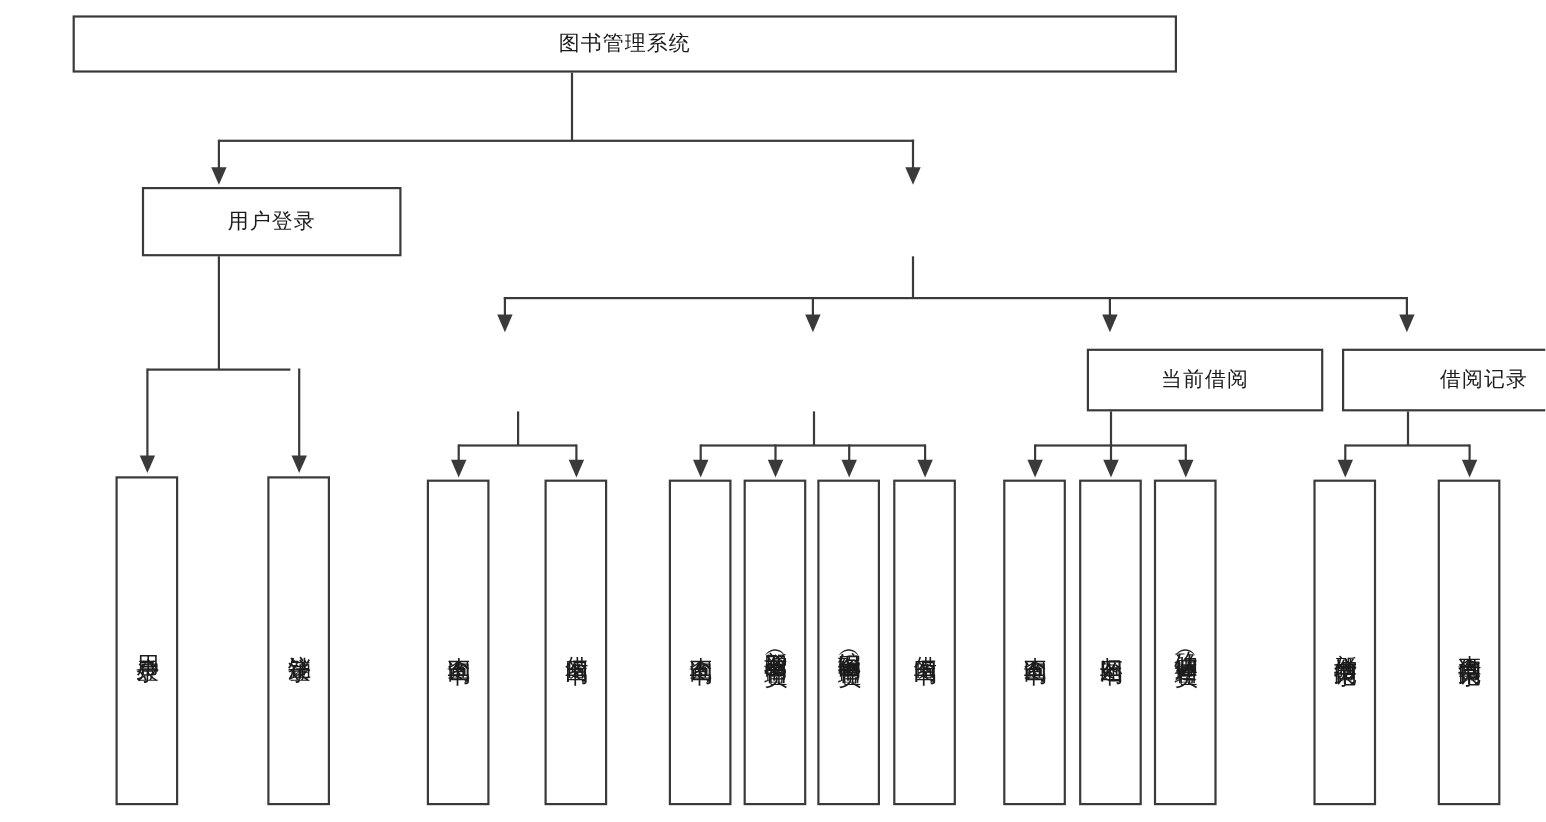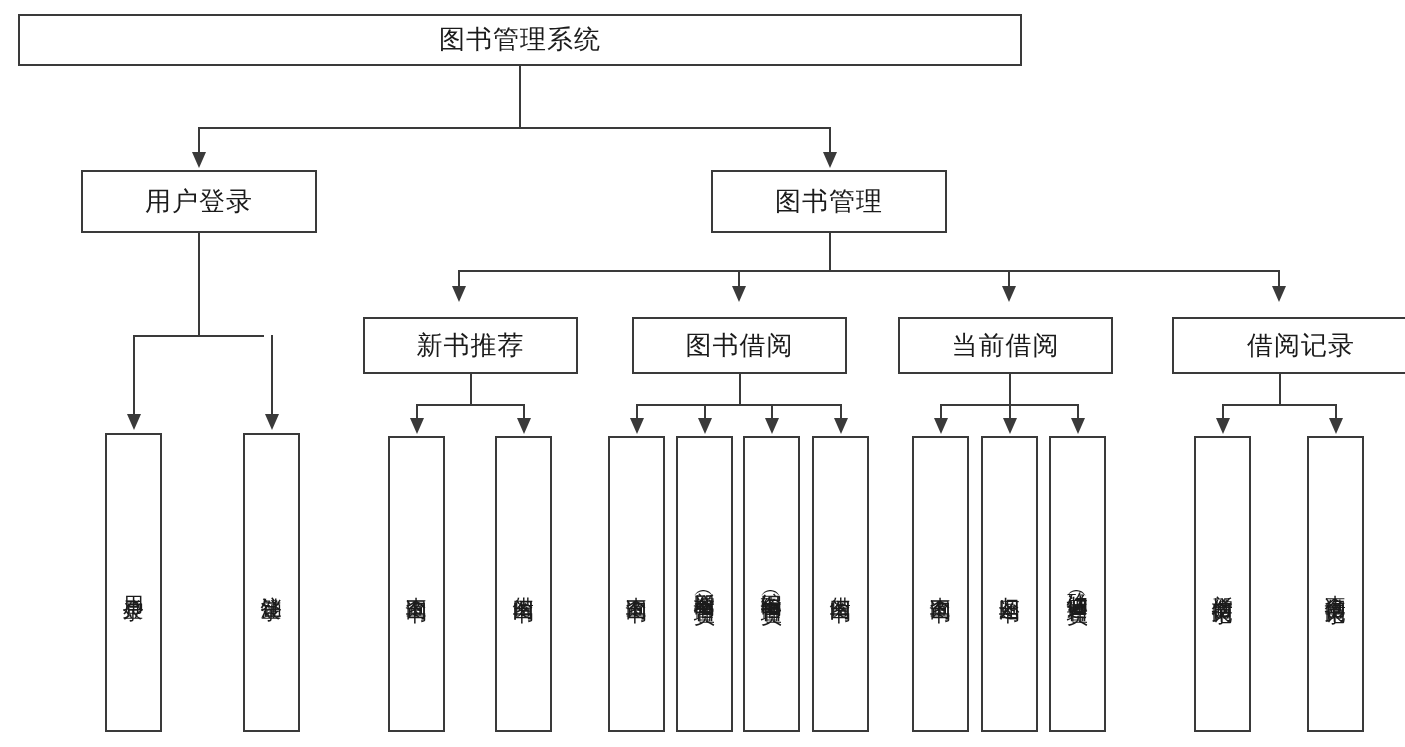--- a/index.html
+++ b/index.html
@@ -22,23 +22,24 @@
     box-sizing: border-box;
     border: 2px solid #3a3a3a;
     background: #ffffff;
     display: flex;
     align-items: center;
     justify-content: center;
     color: #1b1b1b;
     line-height: 1.12;
   }
   .node.horiz {
-    font-size: 26px;
+    font-size: 19px;
     letter-spacing: 1px;
     text-align: center;
+    margin-left: 48px;
   }
   .node.vert {
     writing-mode: vertical-rl;
     text-orientation: upright;
     font-size: 21px;
     letter-spacing: 2px;
     text-align: center;
     padding: 4px 0;
   }
   .node.vert .nlabel {
@@ -87,50 +88,41 @@
 
   <div class="edge v" style="left:519px; top:66px; height:62px;"></div>
   <div class="edge h" style="left:199px; top:127px; width:632px;"></div>
   <div class="edge v" style="left:198px; top:127px; height:27px;"></div>
   <div class="arrow" style="left:192px; top:152px;"></div>
   <div class="edge v" style="left:829px; top:127px; height:27px;"></div>
   <div class="arrow" style="left:823px; top:152px;"></div>
 
   <div class="node horiz" style="left:81px; top:170px; width:236px; height:63px;">
     <span class="nlabel">用户登录</span>
-  </div>
-  <div class="node horiz" style="left:711px; top:170px; width:236px; height:63px;">
-    <span class="nlabel">图书管理</span>
   </div>
 
   <div class="edge v" style="left:198px; top:233px; height:103px;"></div>
   <div class="edge h" style="left:134px; top:335px; width:130px;"></div>
   <div class="edge v" style="left:133px; top:335px; height:81px;"></div>
   <div class="arrow" style="left:127px; top:414px;"></div>
   <div class="edge v" style="left:271px; top:335px; height:81px;"></div>
   <div class="arrow" style="left:265px; top:414px;"></div>
 
   <div class="edge v" style="left:829px; top:233px; height:38px;"></div>
   <div class="edge h" style="left:458px; top:270px; width:822px;"></div>
   <div class="edge v" style="left:458px; top:270px; height:18px;"></div>
   <div class="arrow" style="left:452px; top:286px;"></div>
   <div class="edge v" style="left:738px; top:270px; height:18px;"></div>
   <div class="arrow" style="left:732px; top:286px;"></div>
   <div class="edge v" style="left:1008px; top:270px; height:18px;"></div>
   <div class="arrow" style="left:1002px; top:286px;"></div>
   <div class="edge v" style="left:1278px; top:270px; height:18px;"></div>
   <div class="arrow" style="left:1272px; top:286px;"></div>
 
-  <div class="node horiz" style="left:363px; top:317px; width:215px; height:57px;">
-    <span class="nlabel">新书推荐</span>
-  </div>
-  <div class="node horiz" style="left:632px; top:317px; width:215px; height:57px;">
-    <span class="nlabel">图书借阅</span>
-  </div>
-  <div class="node horiz" style="left:898px; top:317px; width:215px; height:57px;">
+  <div class="node horiz" style="left:940px; top:317px; width:215px; height:57px;">
     <span class="nlabel">当前借阅</span>
   </div>
   <div class="node horiz" style="left:1172px; top:317px; width:258px; height:57px;">
     <span class="nlabel">借阅记录</span>
   </div>
 
   <div class="edge v" style="left:470px; top:374px; height:31px;"></div>
   <div class="edge h" style="left:417px; top:404px; width:107px;"></div>
   <div class="edge v" style="left:416px; top:404px; height:16px;"></div>
   <div class="arrow" style="left:410px; top:418px;"></div>

